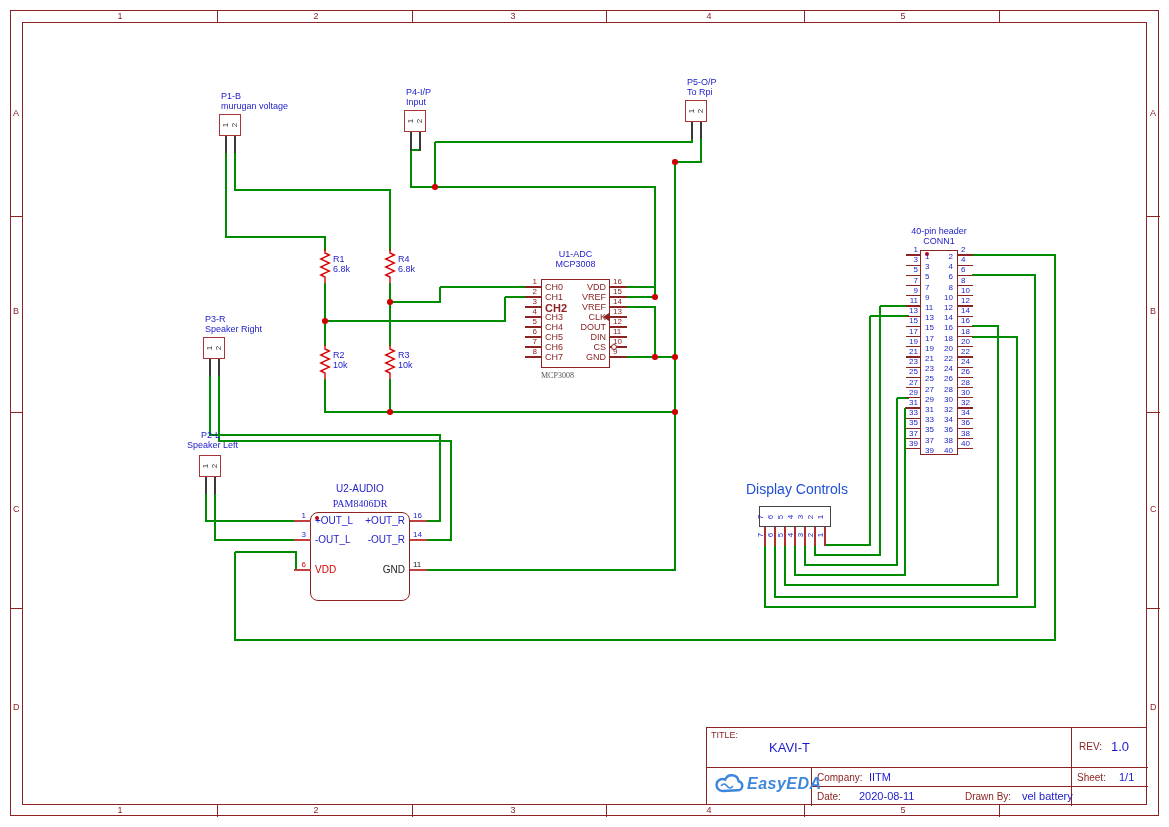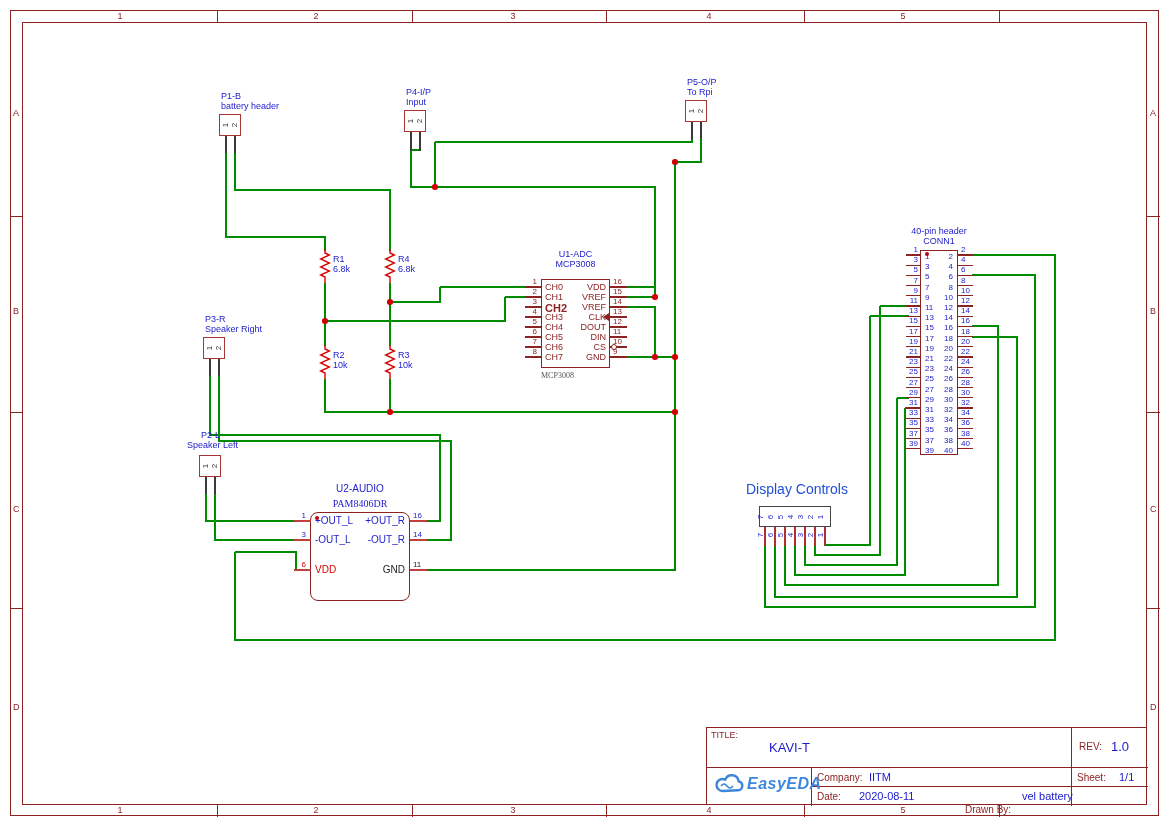--- a/index.html
+++ b/index.html
@@ -25,21 +25,21 @@
     <span class="m" style="left:4px;top:3px;font-size:9px">TITLE:</span>
     <span class="v" style="left:62px;top:13px;font-size:13px">KAVI-T</span>
     <span class="m" style="left:372px;top:14px">REV:</span>
     <span class="v" style="left:404px;top:12px;font-size:13px">1.0</span>
     <span class="m" style="left:110px;top:45px">Company:</span>
     <span class="v" style="left:162px;top:44px;font-size:11px">IITM</span>
     <span class="m" style="left:370px;top:45px">Sheet:</span>
     <span class="v" style="left:412px;top:44px;font-size:11px">1/1</span>
     <span class="m" style="left:110px;top:64px">Date:</span>
     <span class="v" style="left:152px;top:63px;font-size:11px">2020-08-11</span>
-    <span class="m" style="left:258px;top:77px">Drawn By:</span>
+    <span class="m" style="left:258px;top:64px">Drawn By:</span>
     <span class="v" style="left:315px;top:63px;font-size:11px">vel battery</span>
     <span style="left:6px;top:46px">
       <svg width="32" height="22" viewBox="0 0 32 22">
         <path d="M10 17 a6 6 0 1 1 2.2-11.4 a7 7 0 0 1 13.4 1.6 a4.6 4.6 0 0 1 -1.2 9.1 z" fill="none" stroke="#3c87dc" stroke-width="2.4"></path>
         <path d="M8 12 q3 -4 6 0 q3 4 6 0" fill="none" stroke="#3c87dc" stroke-width="1.6"></path>
       </svg>
     </span>
     <span class="logo-text" style="left:40px;top:48px">EasyEDA</span>
   </div>
 <div style="position: absolute; left: 10px; top: 10px; width: 1149px; height: 806px; border: 1px solid rgb(139, 35, 35); background: transparent;"></div>
@@ -172,21 +172,21 @@
     <div style="position: absolute; left: 672.2px; top: 354.2px; width: 5.6px; height: 5.6px; border-radius: 50%; background: rgb(207, 0, 0);"></div>
     <div style="position: absolute; left: 672.2px; top: 409.2px; width: 5.6px; height: 5.6px; border-radius: 50%; background: rgb(207, 0, 0);"></div>
     <div style="position: absolute; left: 672.2px; top: 159.2px; width: 5.6px; height: 5.6px; border-radius: 50%; background: rgb(207, 0, 0);"></div>
     <div style="position: absolute; left: 322.2px; top: 318.2px; width: 5.6px; height: 5.6px; border-radius: 50%; background: rgb(207, 0, 0);"></div>
     <div style="position: absolute; left: 387.2px; top: 299.2px; width: 5.6px; height: 5.6px; border-radius: 50%; background: rgb(207, 0, 0);"></div>
     <div style="position: absolute; left: 387.2px; top: 409.2px; width: 5.6px; height: 5.6px; border-radius: 50%; background: rgb(207, 0, 0);"></div>
     <div style="position: absolute; left: 219px; top: 114px; width: 22px; height: 22px; border: 1.4px solid rgb(168, 52, 52); background: rgb(255, 255, 255);"></div>
     <div style="position: absolute; left: 226px; top: 125px; font-size: 8px; color: rgb(51, 51, 51); white-space: nowrap; line-height: 1; transform: translate(-50%, -50%) rotate(-90deg);">1</div>
     <div style="position: absolute; left: 235px; top: 125px; font-size: 8px; color: rgb(51, 51, 51); white-space: nowrap; line-height: 1; transform: translate(-50%, -50%) rotate(-90deg);">2</div>
     <div style="position: absolute; left: 221px; top: 92px; font-size: 9px; color: rgb(34, 34, 204); white-space: nowrap; line-height: 1;">P1-B</div>
-    <div style="position: absolute; left: 221px; top: 102px; font-size: 9px; color: rgb(34, 34, 204); white-space: nowrap; line-height: 1;">battery header</div>
+    <div style="position: absolute; left: 221px; top: 102px; font-size: 9px; color: rgb(34, 34, 204); white-space: nowrap; line-height: 1;">murugan voltage</div>
     <div style="position: absolute; left: 404px; top: 110px; width: 22px; height: 22px; border: 1.4px solid rgb(168, 52, 52); background: rgb(255, 255, 255);"></div>
     <div style="position: absolute; left: 411px; top: 121px; font-size: 8px; color: rgb(51, 51, 51); white-space: nowrap; line-height: 1; transform: translate(-50%, -50%) rotate(-90deg);">1</div>
     <div style="position: absolute; left: 420px; top: 121px; font-size: 8px; color: rgb(51, 51, 51); white-space: nowrap; line-height: 1; transform: translate(-50%, -50%) rotate(-90deg);">2</div>
     <div style="position: absolute; left: 406px; top: 88px; font-size: 9px; color: rgb(34, 34, 204); white-space: nowrap; line-height: 1;">P4-I/P</div>
     <div style="position: absolute; left: 406px; top: 98px; font-size: 9px; color: rgb(34, 34, 204); white-space: nowrap; line-height: 1;">Input</div>
     <div style="position: absolute; left: 685px; top: 100px; width: 22px; height: 22px; border: 1.4px solid rgb(168, 52, 52); background: rgb(255, 255, 255);"></div>
     <div style="position: absolute; left: 692px; top: 111px; font-size: 8px; color: rgb(51, 51, 51); white-space: nowrap; line-height: 1; transform: translate(-50%, -50%) rotate(-90deg);">1</div>
     <div style="position: absolute; left: 701px; top: 111px; font-size: 8px; color: rgb(51, 51, 51); white-space: nowrap; line-height: 1; transform: translate(-50%, -50%) rotate(-90deg);">2</div>
     <div style="position: absolute; left: 687px; top: 78px; font-size: 9px; color: rgb(34, 34, 204); white-space: nowrap; line-height: 1;">P5-O/P</div>
     <div style="position: absolute; left: 687px; top: 88px; font-size: 9px; color: rgb(34, 34, 204); white-space: nowrap; line-height: 1;">To Rpi</div>

